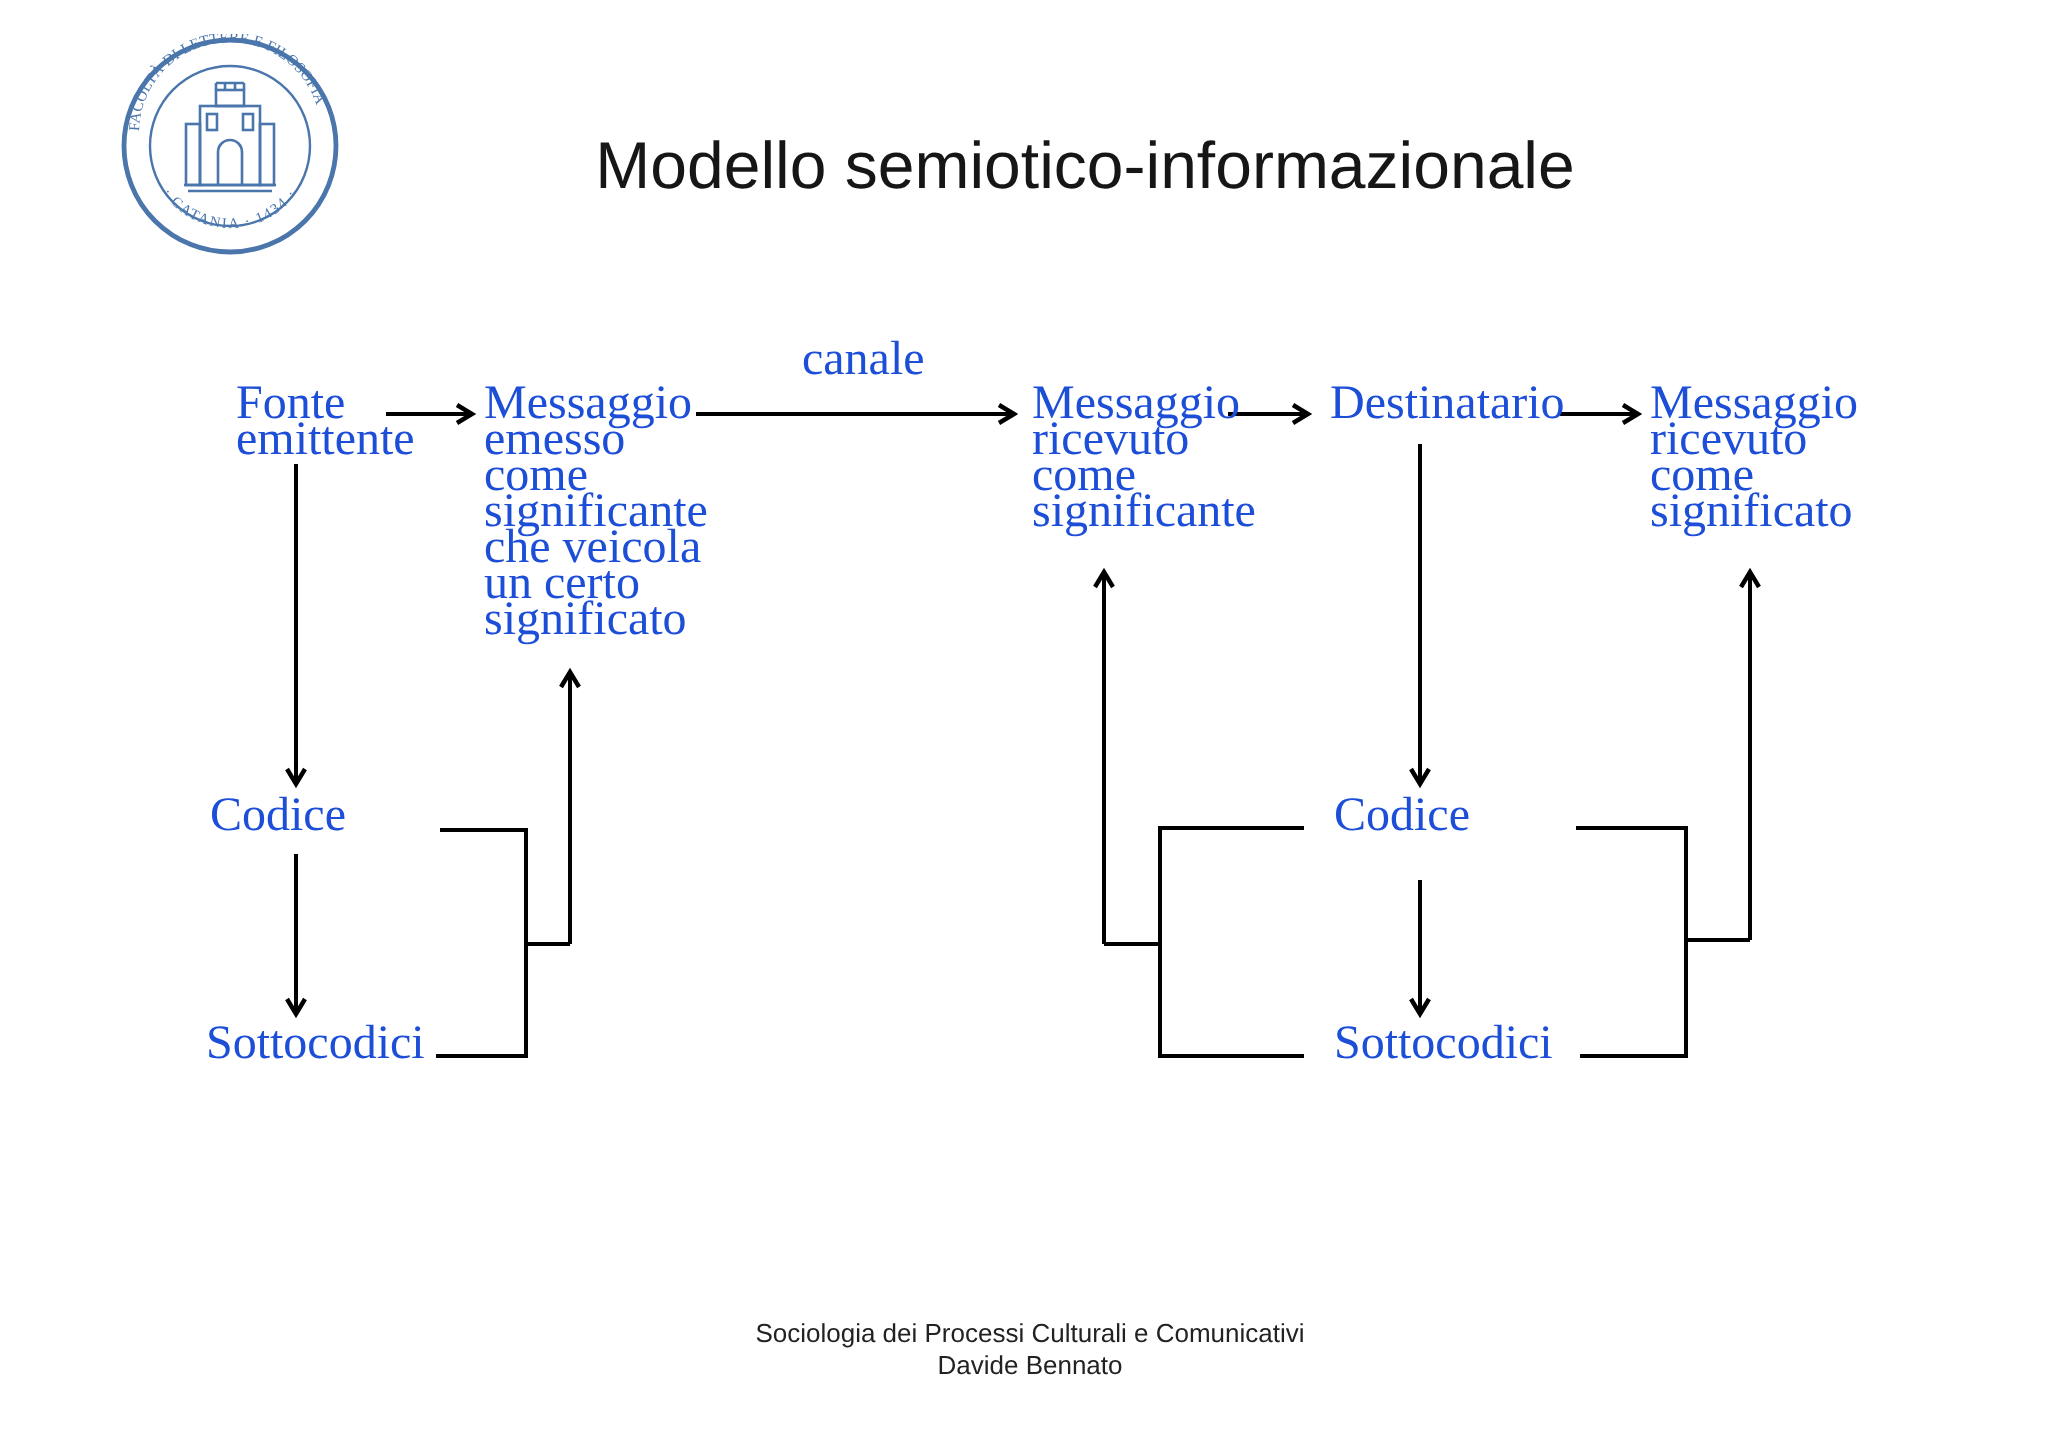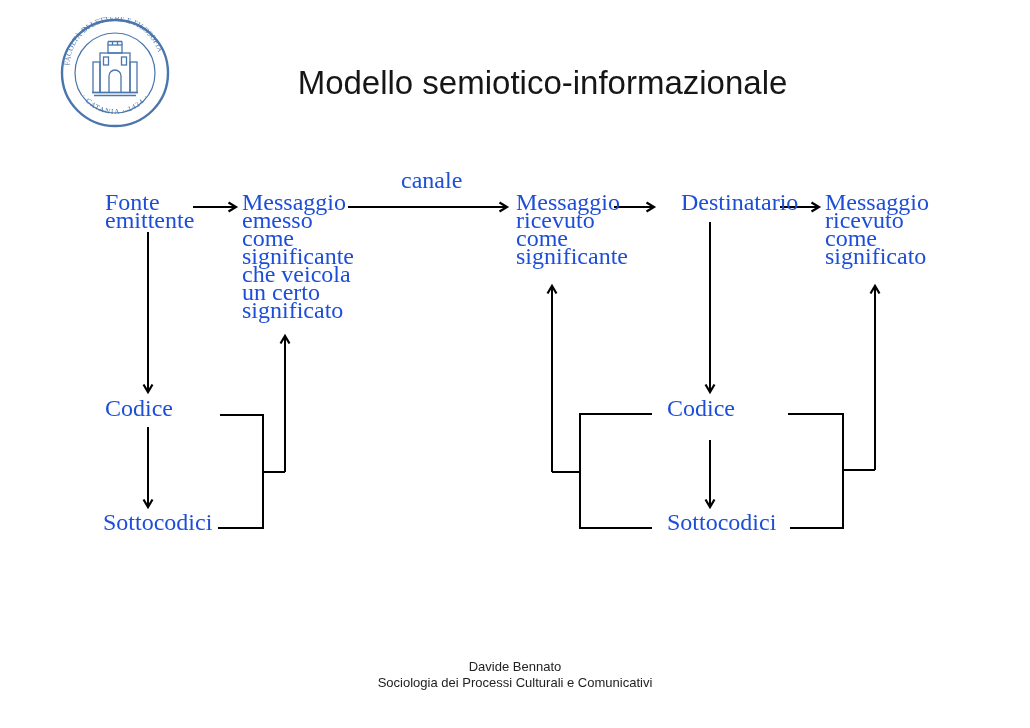--- a/index.html
+++ b/index.html
@@ -21,25 +21,25 @@
     color: #161616;
   }
   .node {
     position: absolute;
     font-family: "Liberation Serif", "DejaVu Serif", serif;
     font-size: 24px;
     line-height: 18px;
     white-space: pre-line;
     color: #1d4ed8;
   }
-  .n-fonte        { left: 105px; top: 193px; }
+  .n-fonte        { left: 118px; top: 193px; }
   .n-msg-emesso   { left: 242px; top: 193px; }
   .n-canale       { left: 401px; top: 171px; }
   .n-msg-ric-ante { left: 516px; top: 193px; }
-  .n-dest         { left: 681px; top: 193px; }
+  .n-dest         { left: 665px; top: 193px; }
   .n-msg-ric-ato  { left: 825px; top: 193px; }
   .n-codice-l     { left: 105px; top: 399px; }
   .n-sotto-l      { left: 103px; top: 513px; }
   .n-codice-r     { left: 667px; top: 399px; }
   .n-sotto-r      { left: 667px; top: 513px; }
   .connectors { position: absolute; left: 0; top: 0; }
   .logo { position: absolute; left: 59px; top: 17px; }
   .footer {
     position: absolute;
     left: 0; top: 659px; width: 1030px;
@@ -124,17 +124,17 @@
   <div class="node n-msg-ric-ato">Messaggio
 ricevuto
 come
 significato</div>
   <div class="node n-codice-l">Codice</div>
   <div class="node n-sotto-l">Sottocodici</div>
   <div class="node n-codice-r">Codice</div>
   <div class="node n-sotto-r">Sottocodici</div>
 
   <div class="footer">
+    <div>Sociologia dei Processi Culturali e Comunicativi</div>
     <div>Davide Bennato</div>
-    <div>Sociologia dei Processi Culturali e Comunicativi</div>
   </div>
 
 </div>
 
 </body></html>

